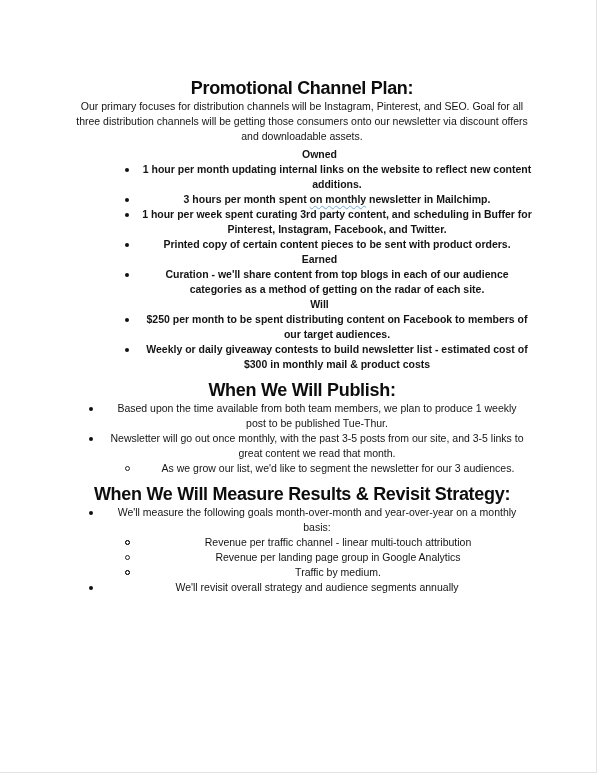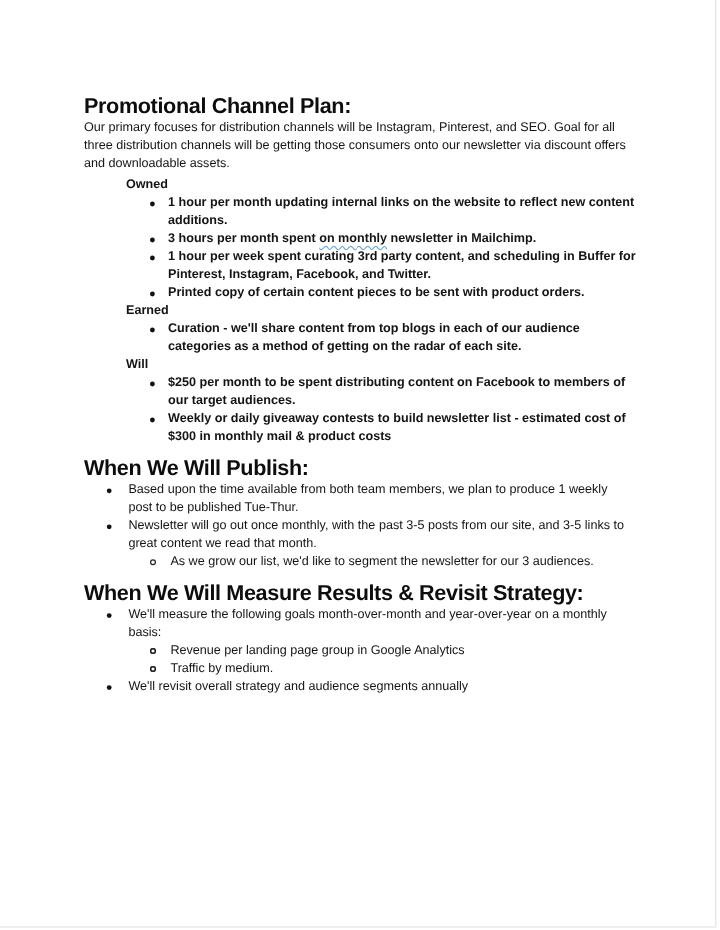--- a/index.html
+++ b/index.html
@@ -14,20 +14,21 @@
     overflow: hidden;
   }
   .edge-right  { position: absolute; left: 596px; top: 0; width: 1px; height: 772px; background: #e3e3e3; }
   .edge-bottom { position: absolute; left: 0; top: 772px; width: 597px; height: 1px; background: #e3e3e3; }
   .content {
     position: absolute;
     left: 70px; top: 78px;
     width: 464px;
     font-size: 10.5px;
     line-height: 15px;
+    text-align: center;
   }
   .h {
     font-size: 18px;
     line-height: 21px;
     margin: 0;
     font-weight: bold;
     color: #0d0d0d;
     letter-spacing: -0.3px;
     white-space: nowrap;
   }
@@ -119,20 +120,24 @@
     <h1 class="h h2a">When We Will Measure Results &amp; Revisit Strategy:</h1>
     <div class="row lvl1">
       <span class="mk dot"></span>
       <span class="txt">We'll measure the following goals month-over-month and year-over-year on a monthly basis:</span>
     </div>
     <div class="row lvl2s">
       <span class="mk ring"></span>
     </div>
     <div class="row lvl2s">
       <span class="mk ring"></span>
+      <span class="txt">Revenue per traffic channel - linear multi-touch attribution</span>
+    </div>
+    <div class="row lvl2s">
+      <span class="mk ring"></span>
       <span class="txt">Revenue per landing page group in Google Analytics</span>
     </div>
     <div class="row lvl2s">
       <span class="mk ring"></span>
     </div>
     <div class="row lvl2s">
       <span class="mk ring"></span>
       <span class="txt">Traffic by medium.</span>
     </div>
     <div class="row lvl1">

